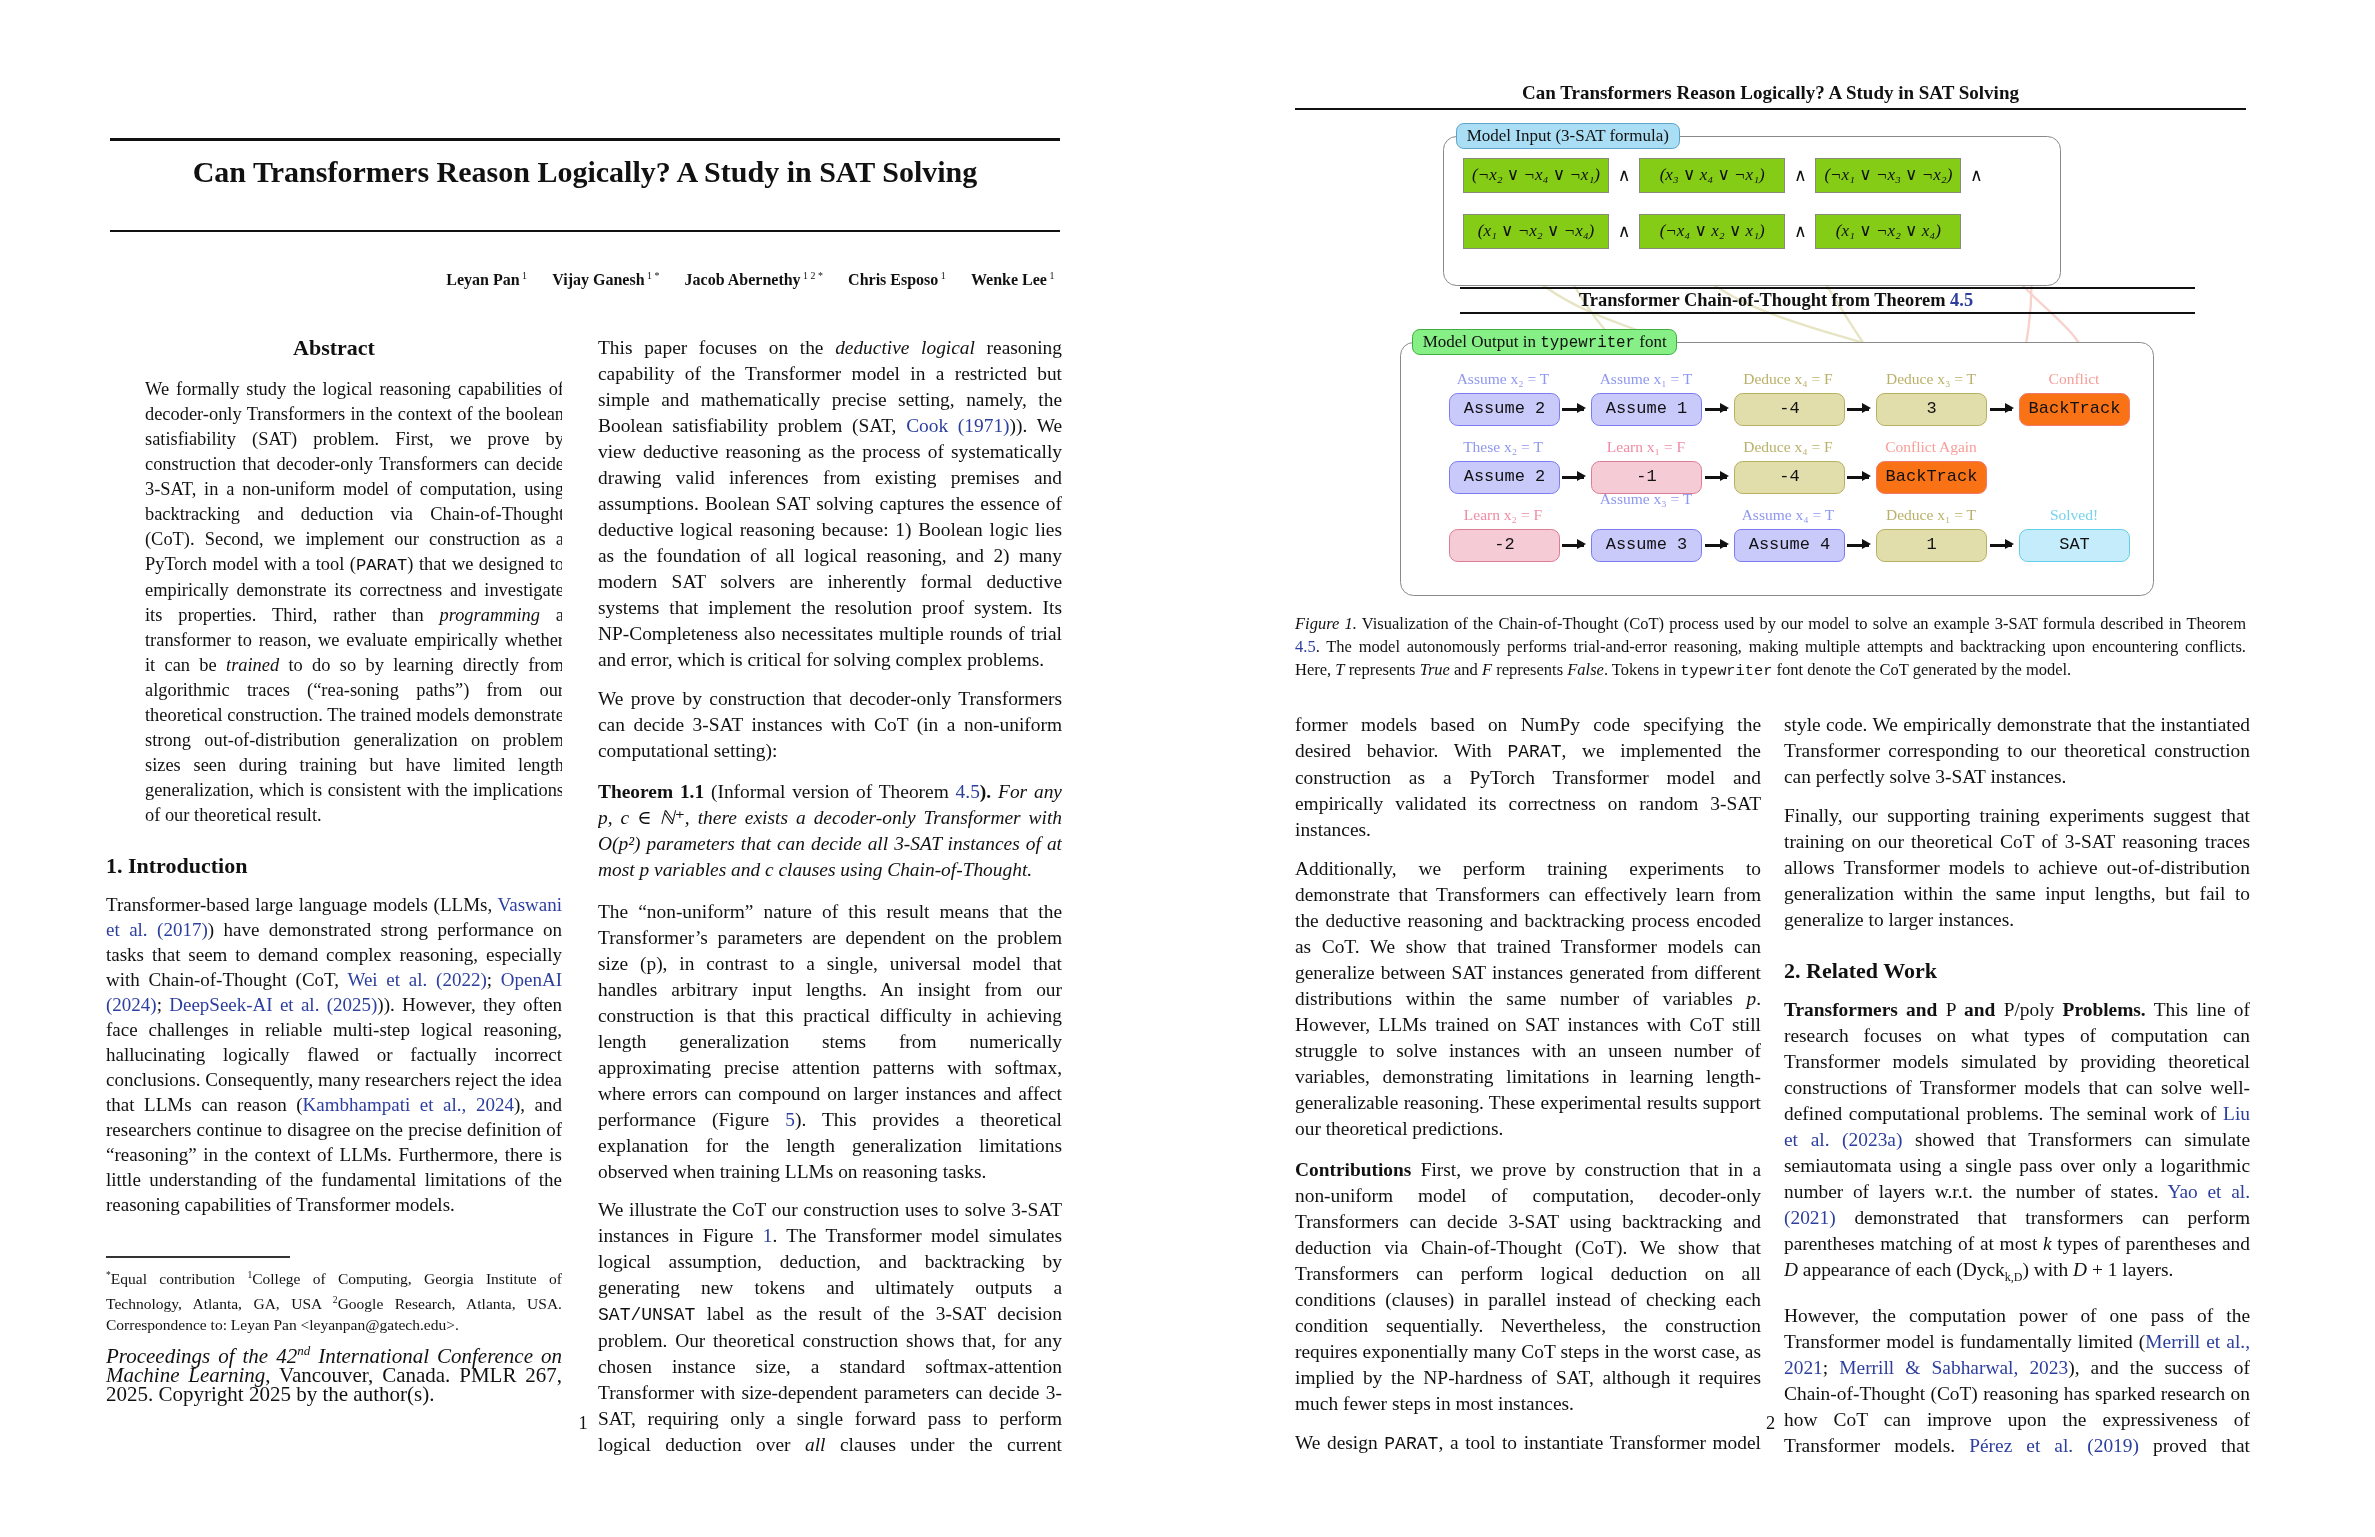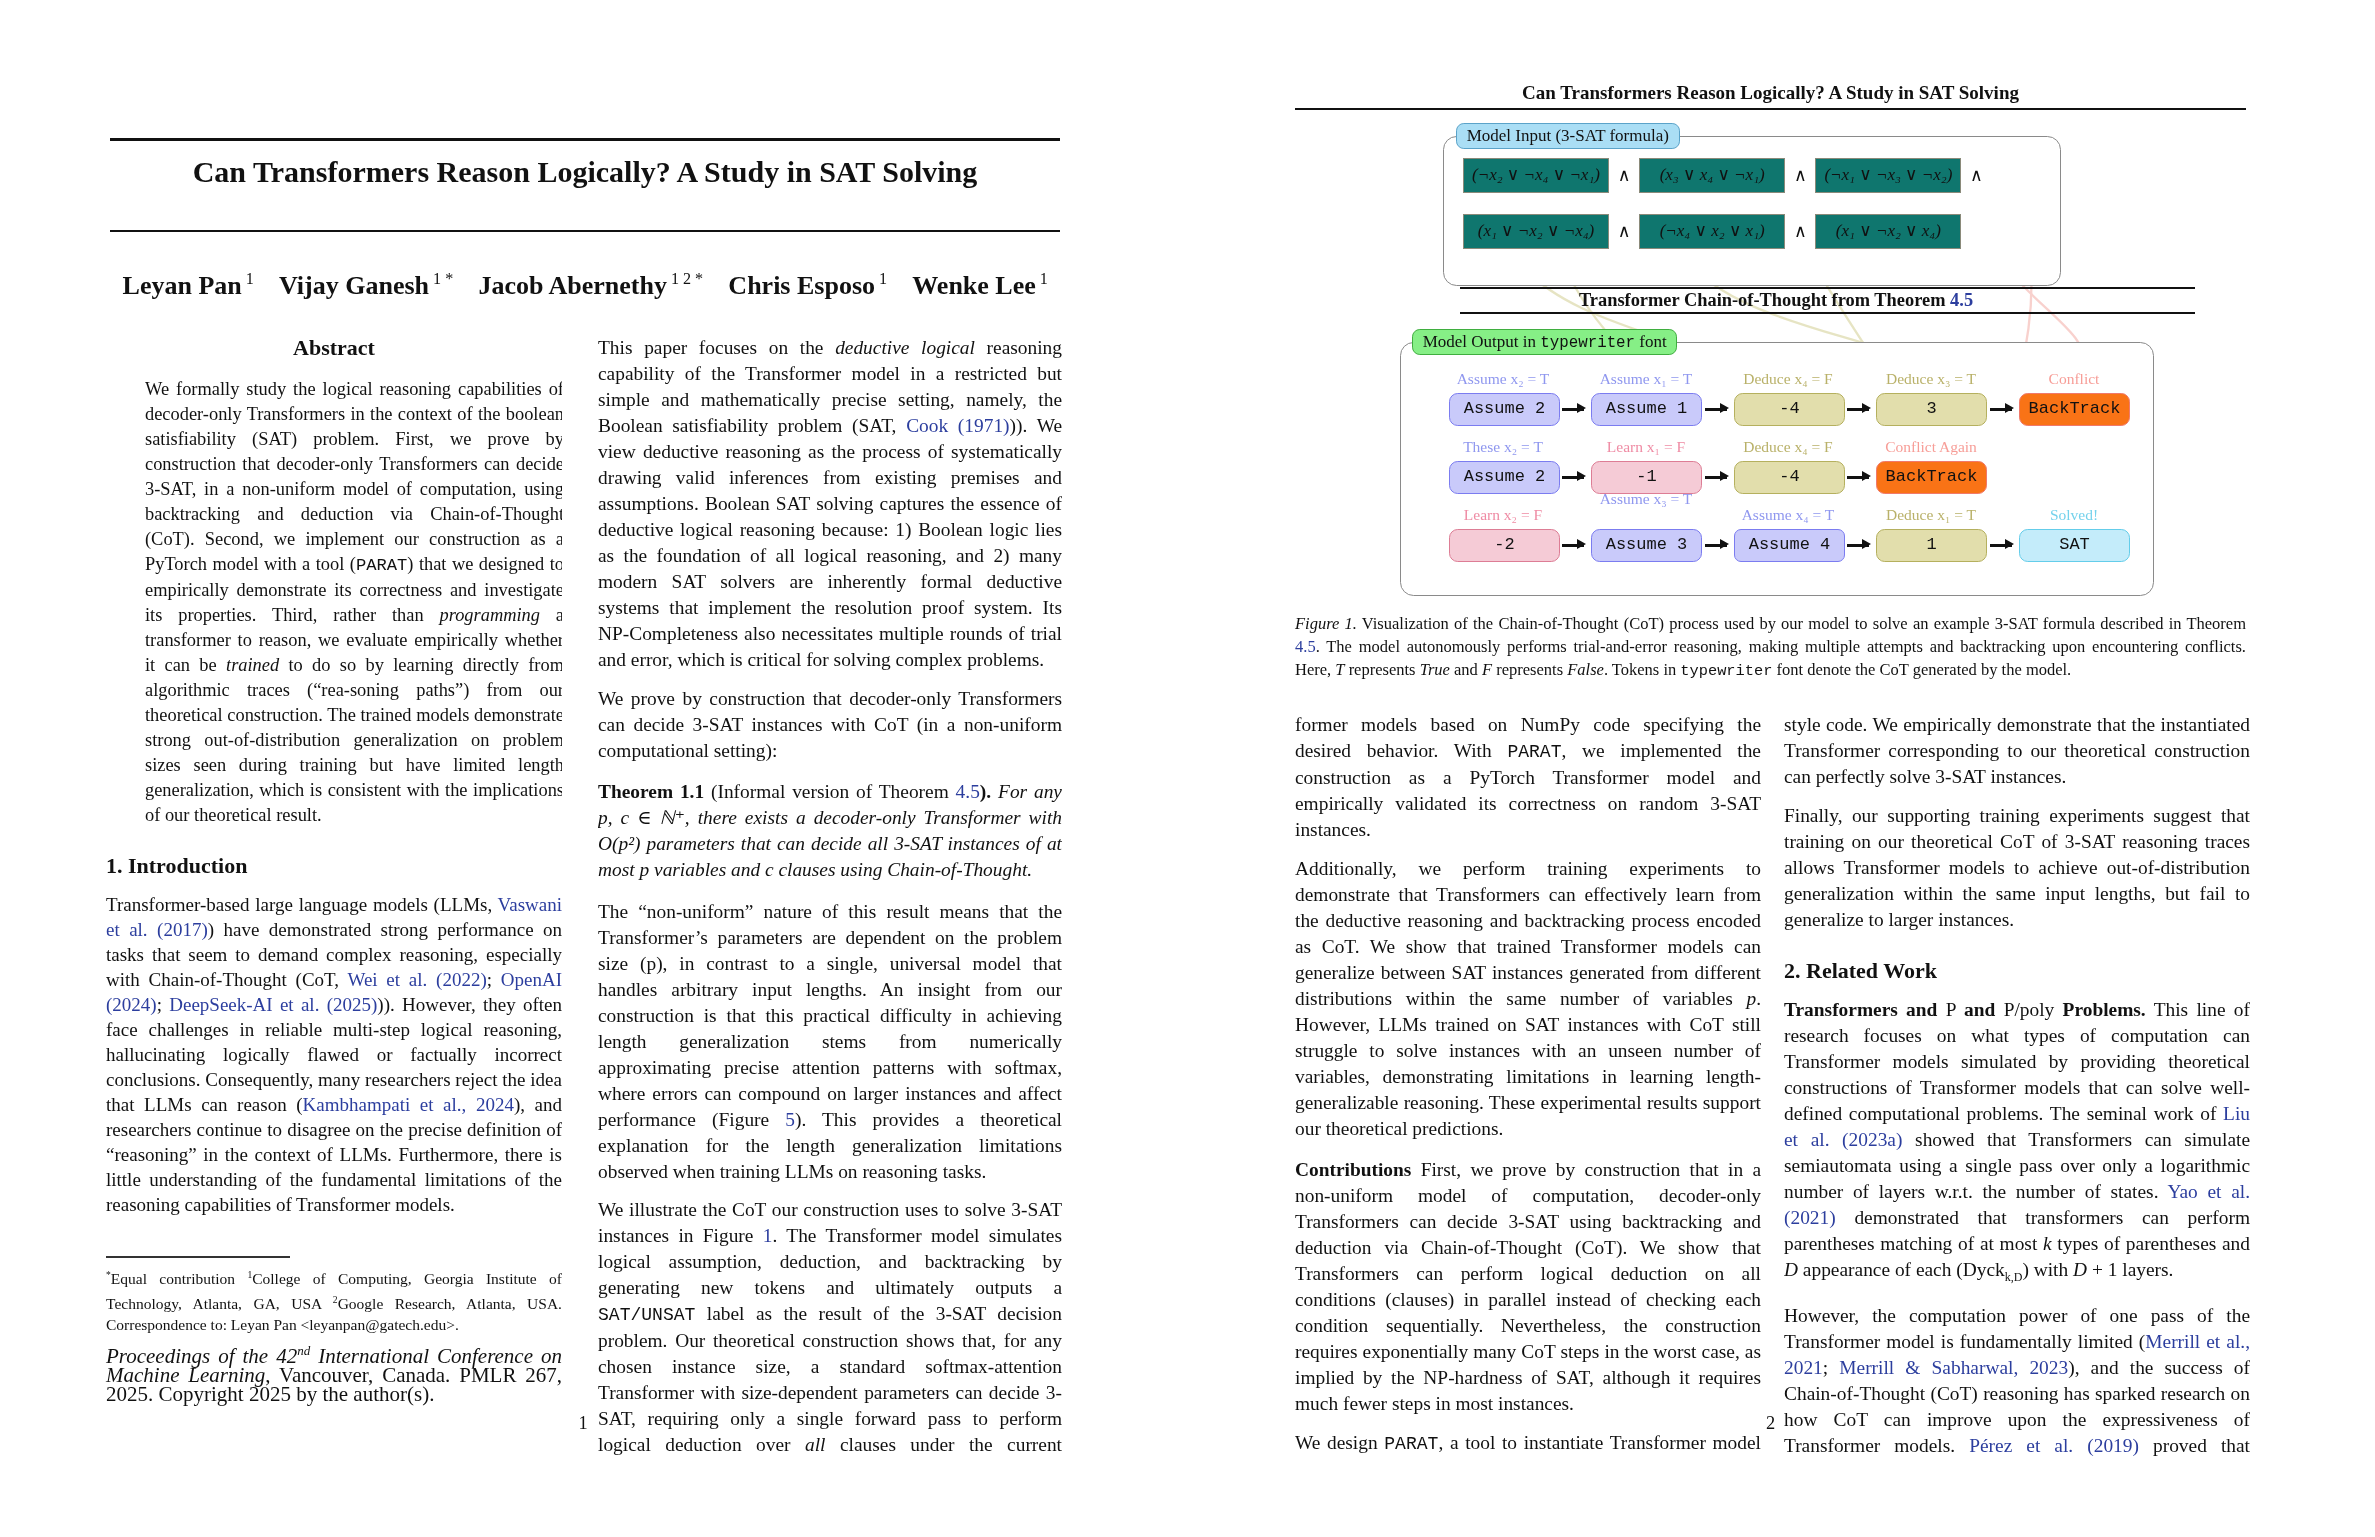--- a/index.html
+++ b/index.html
@@ -12,41 +12,41 @@
   .para{margin:0 0 12.6px 0;text-align:justify;font-size:19.4px;line-height:26px;}
   .r-italic{font-style:italic;}
   .r-bold{font-weight:bold;}
   .r-mono{font-family:"Liberation Mono","DejaVu Sans Mono",monospace;font-size:0.93em;}
   .r-link{color:#2c3e9e;}
   sup.r-sup,sup{font-size:0.62em;}
   sub.r-sub,sub{font-size:0.62em;}
   
   .rule{background:#111;}
   .title{left:110px;top:155px;width:950px;text-align:center;font-size:30px;font-weight:bold;}
-  .authors{left:110px;top:270px;width:950px;text-align:right;font-size:26px;}
+  .authors{left:117px;top:270px;width:950px;text-align:right;font-size:16px;}
   .author{margin:0 12.6px;white-space:nowrap;}
   .author b{font-weight:bold;}
   .col{text-align:justify;}
   .h-center{ text-align:center;font-size:22px;font-weight:bold;margin:0 0 15.5px 0;}
   .h-sec{font-size:22px;font-weight:bold;margin:25px 0 13.6px 0;text-align:left;}
   .abstract{margin:0 0 0 39px;width:419px;font-size:18.4px;line-height:25px;text-align:justify;}
   .intro{font-size:19px;line-height:25px;}
   .footnote{font-size:15.5px;line-height:21px;text-align:justify;}
   .fn-rule{width:184px;height:1.9px;background:#333;margin-bottom:5.8px;}
   .proceedings{font-size:21px;line-height:19px;text-align:justify;}
   .pageno{font-size:18.4px;text-align:center;}
   
   .p2head{left:1295px;top:82px;width:951px;text-align:center;font-weight:bold;font-size:19px;}
   
   .input-box,.output-box{border:1.6px solid #8a8a8a;border-radius:13.6px;background:#fff;}
   .tag{border-radius:7.8px;padding:1.9px 9.7px;font-size:17px;white-space:nowrap;}
   .tag-blue{background:#aadef5;border:1.6px solid #5ba3c9;}
   .tag-green{background:#86ef86;border:1.6px solid #3fae3f;}
   .clause-row{position:absolute;display:flex;align-items:center;gap:8.7px;}
-  .clause{width:144px;height:33px;line-height:31px;text-align:center;background:#0f766e;
+  .clause{width:144px;height:33px;line-height:31px;text-align:center;background:#84cc16;
           border:1.4px solid #8a8a7a;font-style:italic;font-size:17px;}
   .andop{font-size:17.5px;}
   .cot-title{font-weight:bold;font-size:18.4px;line-height:21.3px;text-align:center;}
   .cell-label{position:absolute;font-size:15.5px;text-align:center;white-space:nowrap;}
   .lbl-assume{color:#8f97ef}.lbl-deduce{color:#b9b169}.lbl-learn{color:#ef8ba4}
   .lbl-conflict{color:#f79d97}.lbl-solved{color:#74d2ec}
   .cot-box{position:absolute;width:109px;height:31px;line-height:29px;text-align:center;
            border:1.9px solid;border-radius:8.7px;
            font-family:"Liberation Mono","DejaVu Sans Mono",monospace;font-size:17px;}
   .bx-assume{background:#c9cafa;border-color:#7b7cf0}

